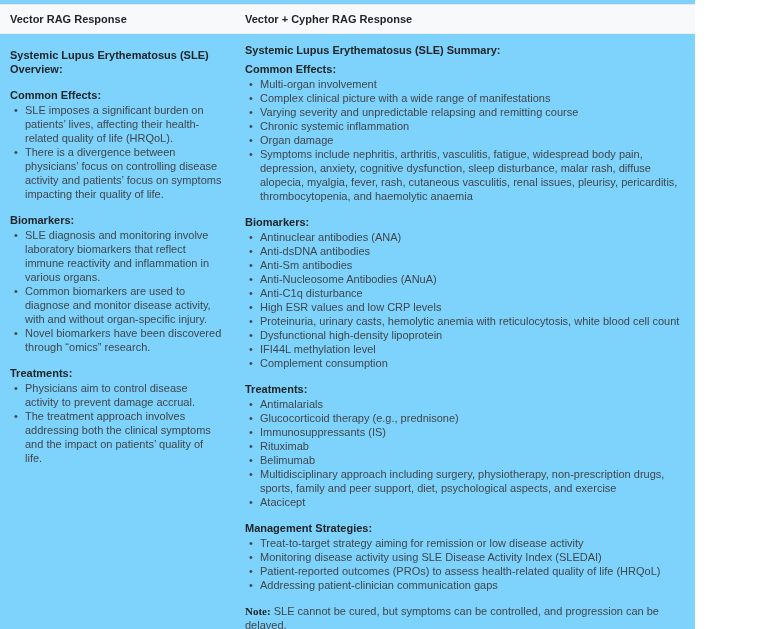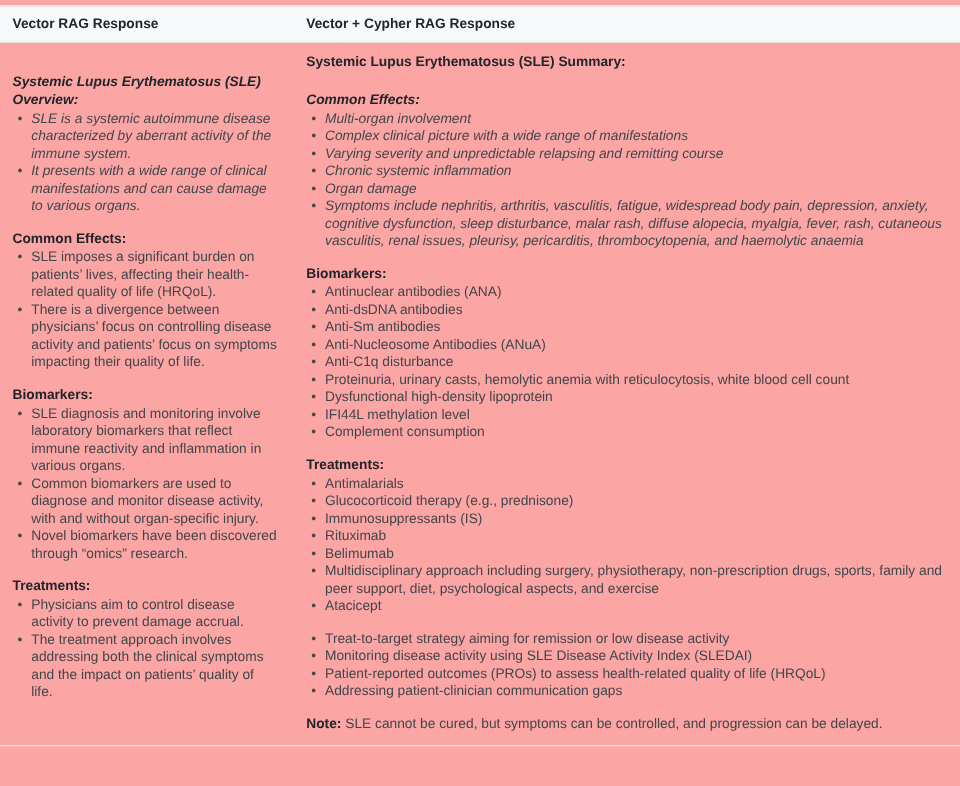--- a/index.html
+++ b/index.html
@@ -1,19 +1,19 @@
 <!DOCTYPE html>
 <html><head>
 <meta charset="utf-8">
 <style>
   * { box-sizing: border-box; }
   html, body { margin: 0; padding: 0; background: #ffffff; }
   .page {
-    width: 768px; height: 629px;
-    background: #fca5a5;
+    width: 695px; height: 629px;
+    background: #7dd3fc;
     font-family: "Liberation Sans", sans-serif;
     overflow: hidden;
     position: relative;
   }
   .tbl {
     margin-top: 4px;
     border-top: 1px solid #e4e6e9;
     border-bottom: 1px solid #e9ebee;
   }
   .row { display: flex; align-items: flex-start; }
@@ -35,57 +35,53 @@
     padding-top: 8px;
     padding-bottom: 8px;
     line-height: 12px;
   }
   .heading {
     font-weight: bold;
     color: #212529;
     line-height: 14px;
   }
   .section { margin-top: 12px; }
-  .section.first { margin-top: 16px; font-style: italic; }
+  .section.first { margin-top: 5px; }
   ul.bullets { margin: 1px 0 0 0; padding: 0; list-style: none; }
   ul.bullets li {
     position: relative;
     padding-left: 15px;
     line-height: 14px;
   }
   ul.bullets li::before {
     content: "\2022";
     position: absolute;
     left: 4px;
     top: 0;
     color: #41464b;
   }
   .note { margin: 12px 0 0 0; line-height: 14px; }
-  .note .bold { font-weight: bold; color: #212529; }
+  .note .bold { font-weight: bold; color: #212529; font-family: Liberation Serif, serif; }
 </style>
 </head>
 <body>
 
 <div class="page">
   <div class="tbl">
 
     <div class="row header-row">
       <div class="cell left header-cell">Vector RAG Response</div>
       <div class="cell right header-cell">Vector + Cypher RAG Response</div>
     </div>
 
     <div class="row">
 
       <div class="cell left">
         <div class="section first">
           <div class="heading">Systemic Lupus Erythematosus (SLE) Overview:</div>
-          <ul class="bullets">
-            <li>SLE is a systemic autoimmune disease characterized by aberrant activity of the immune system.</li>
-            <li>It presents with a wide range of clinical manifestations and can cause damage to various organs.</li>
-          </ul>
         </div>
         <div class="section">
           <div class="heading">Common Effects:</div>
           <ul class="bullets">
             <li>SLE imposes a significant burden on patients’ lives, affecting their health-related quality of life (HRQoL).</li>
             <li>There is a divergence between physicians’ focus on controlling disease activity and patients’ focus on symptoms impacting their quality of life.</li>
           </ul>
         </div>
         <div class="section">
           <div class="heading">Biomarkers:</div>
@@ -120,20 +116,21 @@
         </div>
 
         <div class="section">
           <div class="heading">Biomarkers:</div>
           <ul class="bullets">
             <li>Antinuclear antibodies (ANA)</li>
             <li>Anti-dsDNA antibodies</li>
             <li>Anti-Sm antibodies</li>
             <li>Anti-Nucleosome Antibodies (ANuA)</li>
             <li>Anti-C1q disturbance</li>
+            <li>High ESR values and low CRP levels</li>
             <li>Proteinuria, urinary casts, hemolytic anemia with reticulocytosis, white blood cell count</li>
             <li>Dysfunctional high-density lipoprotein</li>
             <li>IFI44L methylation level</li>
             <li>Complement consumption</li>
           </ul>
         </div>
 
         <div class="section">
           <div class="heading">Treatments:</div>
           <ul class="bullets">
@@ -141,20 +138,21 @@
             <li>Glucocorticoid therapy (e.g., prednisone)</li>
             <li>Immunosuppressants (IS)</li>
             <li>Rituximab</li>
             <li>Belimumab</li>
             <li>Multidisciplinary approach including surgery, physiotherapy, non-prescription drugs, sports, family and peer support, diet, psychological aspects, and exercise</li>
             <li>Atacicept</li>
           </ul>
         </div>
 
         <div class="section">
+          <div class="heading">Management Strategies:</div>
           <ul class="bullets">
             <li>Treat-to-target strategy aiming for remission or low disease activity</li>
             <li>Monitoring disease activity using SLE Disease Activity Index (SLEDAI)</li>
             <li>Patient-reported outcomes (PROs) to assess health-related quality of life (HRQoL)</li>
             <li>Addressing patient-clinician communication gaps</li>
           </ul>
         </div>
 
         <p class="note"><span class="bold">Note:</span><span> SLE cannot be cured, but symptoms can be controlled, and progression can be delayed.</span></p>
       </div>

